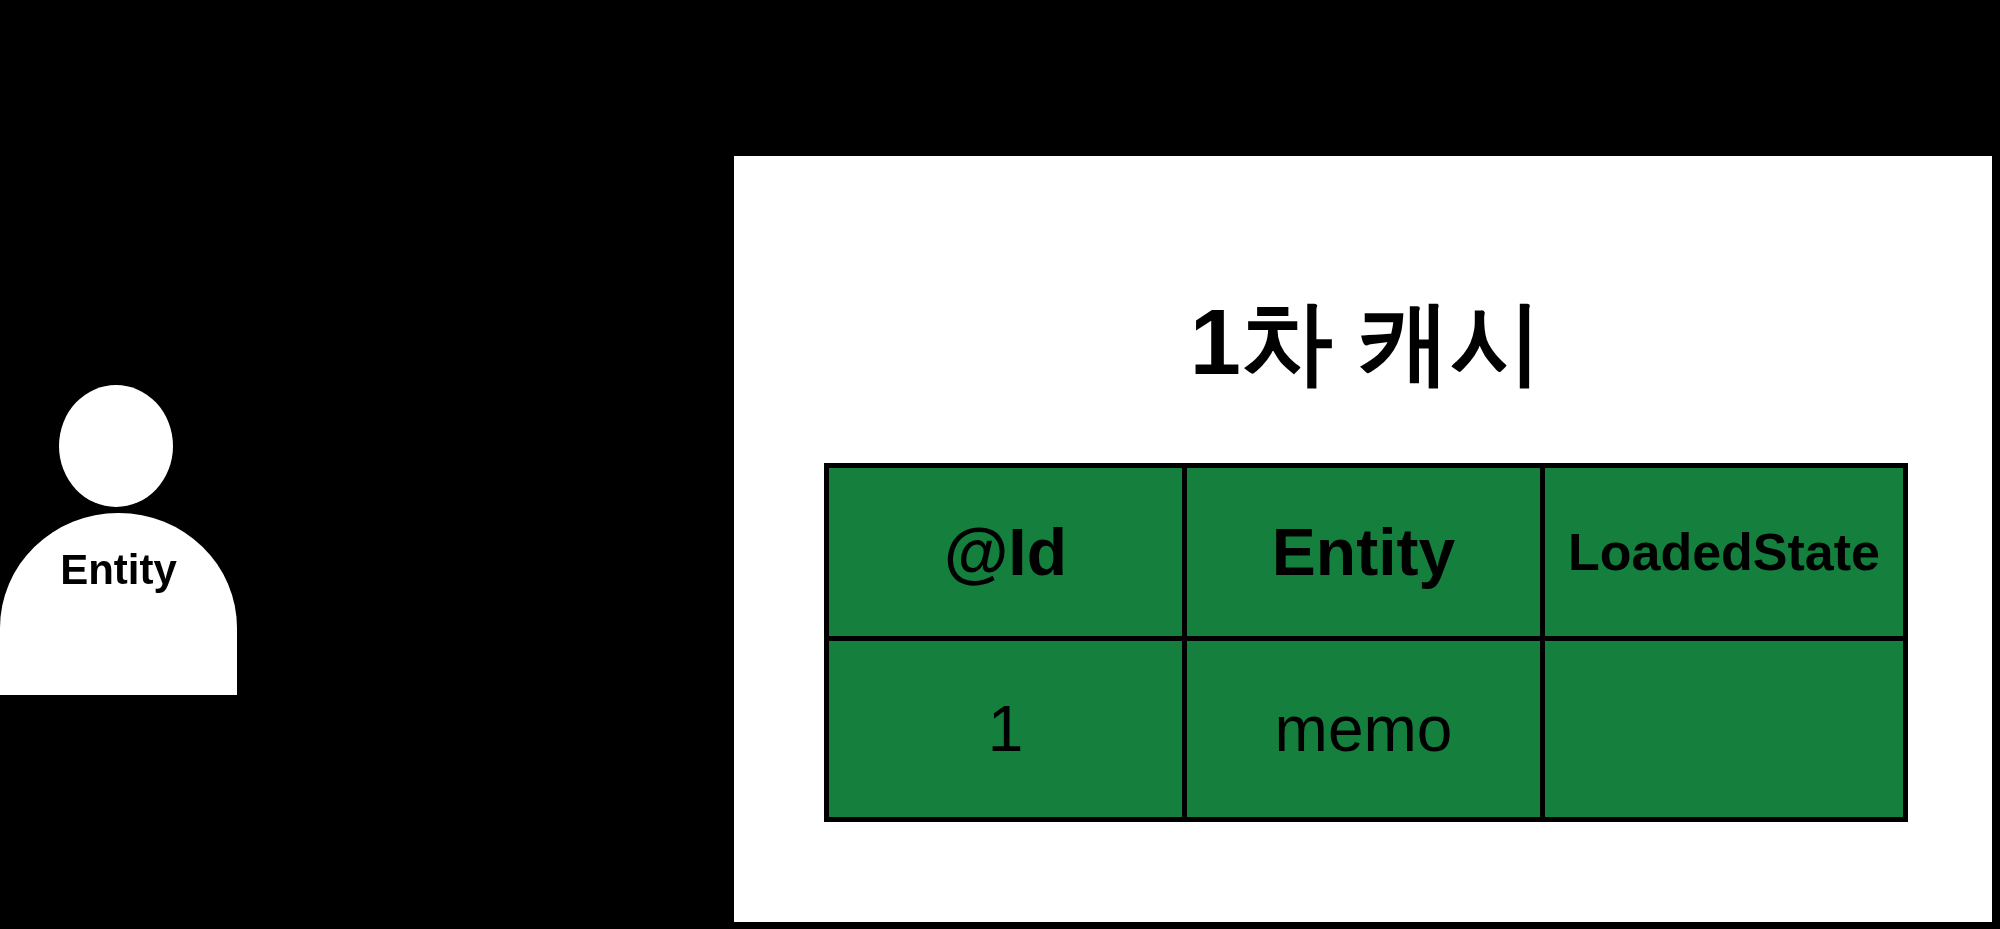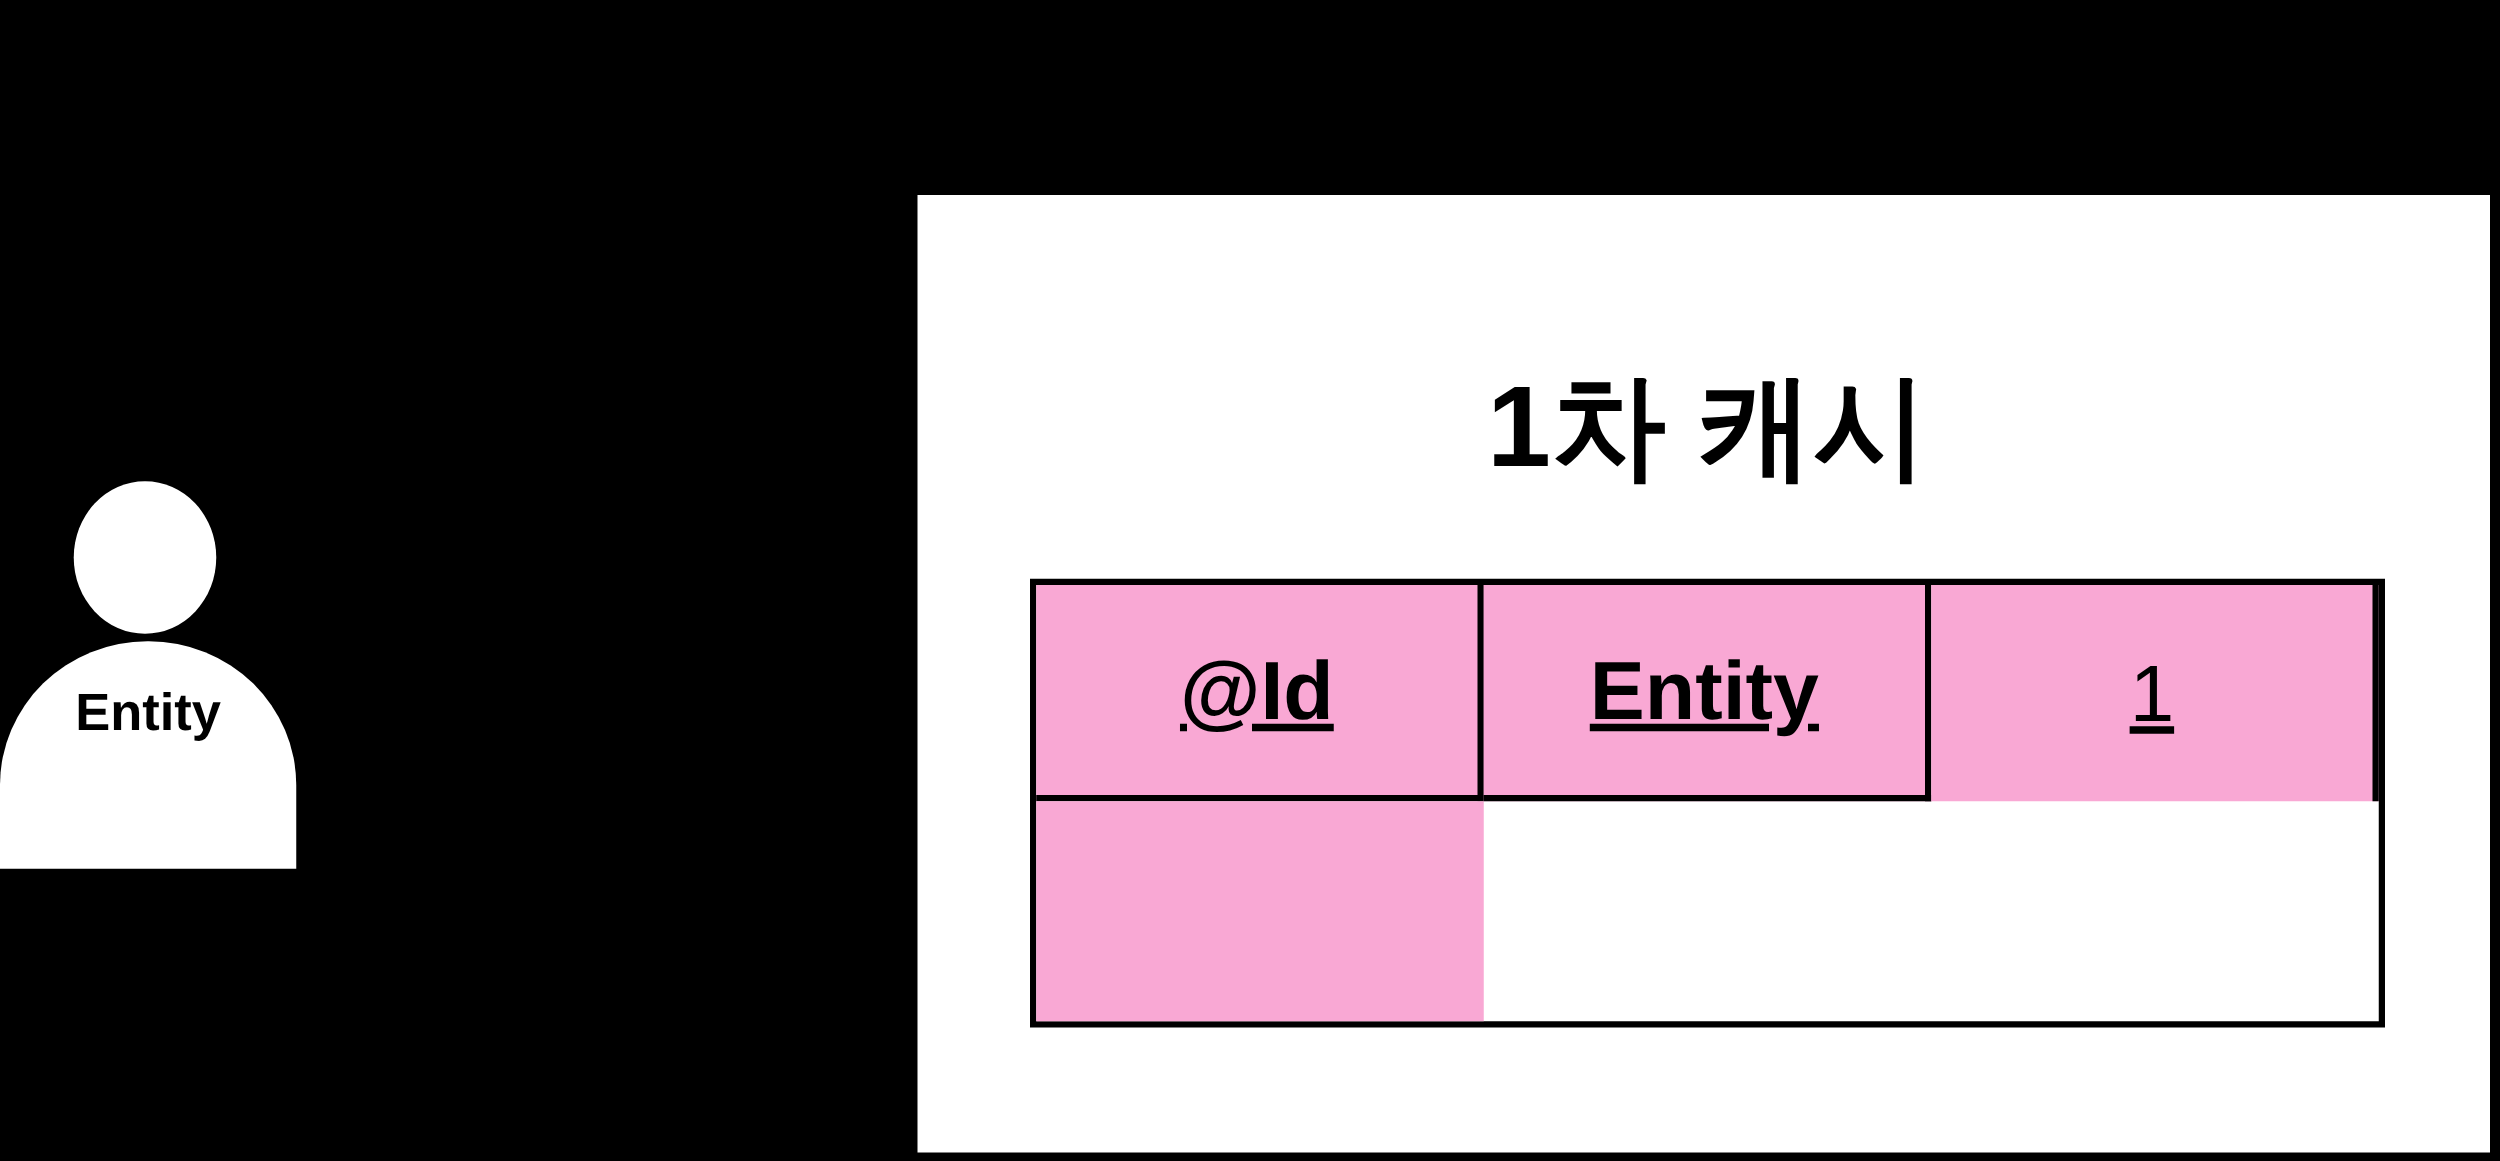--- a/index.html
+++ b/index.html
@@ -70,22 +70,21 @@
     grid-template-columns: 1fr 1fr 1fr;
     grid-template-rows: 173px 1fr;
     background: #ffffff;
   }
   .cell {
     display: flex;
     align-items: center;
     justify-content: center;
     box-sizing: border-box;
     color: #000000;
-    background: #f9a8d4;
-    text-decoration: underline;
+    background: #15803d;
   }
   .cell.col-divider { border-right: 5px solid #000000; }
   .cell.row-divider { border-bottom: 5px solid #000000; }
   .cell.header { font-weight: bold; font-size: 66px; }
   .cell.header.small { font-size: 52px; }
   .cell.data { font-weight: normal; font-size: 64px; }
 </style>
 </head>
 <body>
 
@@ -100,19 +99,21 @@
     </div>
   </div>
 
   <div class="cache-box">
     <div class="cache-title">1차 캐시</div>
 
     <div class="cache-table">
 
       <div class="cell header col-divider row-divider">@Id</div>
       <div class="cell header col-divider row-divider">Entity</div>
+      <div class="cell header small row-divider">LoadedState</div>
 
       <div class="cell data col-divider">1</div>
+      <div class="cell data col-divider">memo</div>
       <div class="cell data"></div>
     </div>
   </div>
 
 </div>
 
 </body></html>

